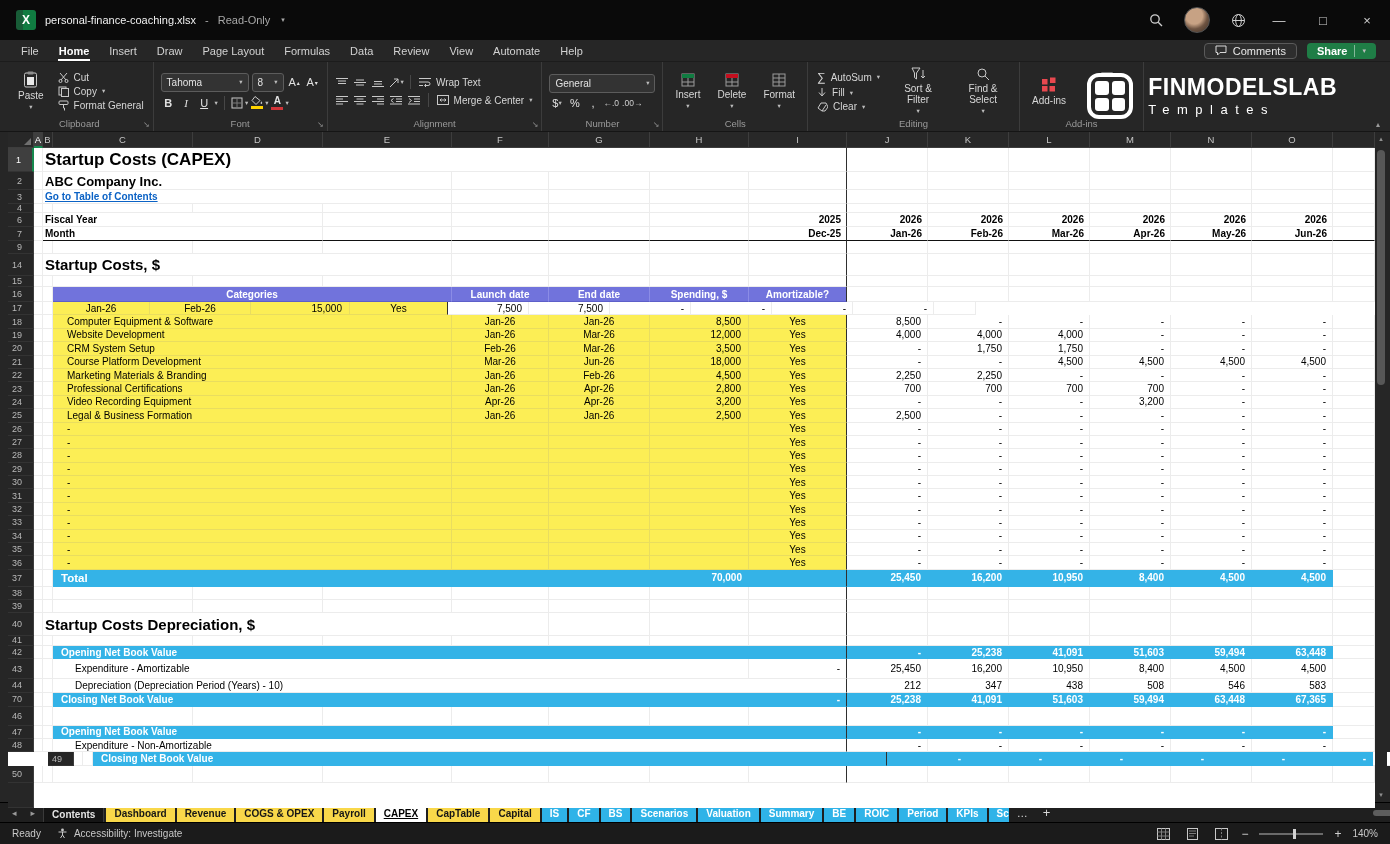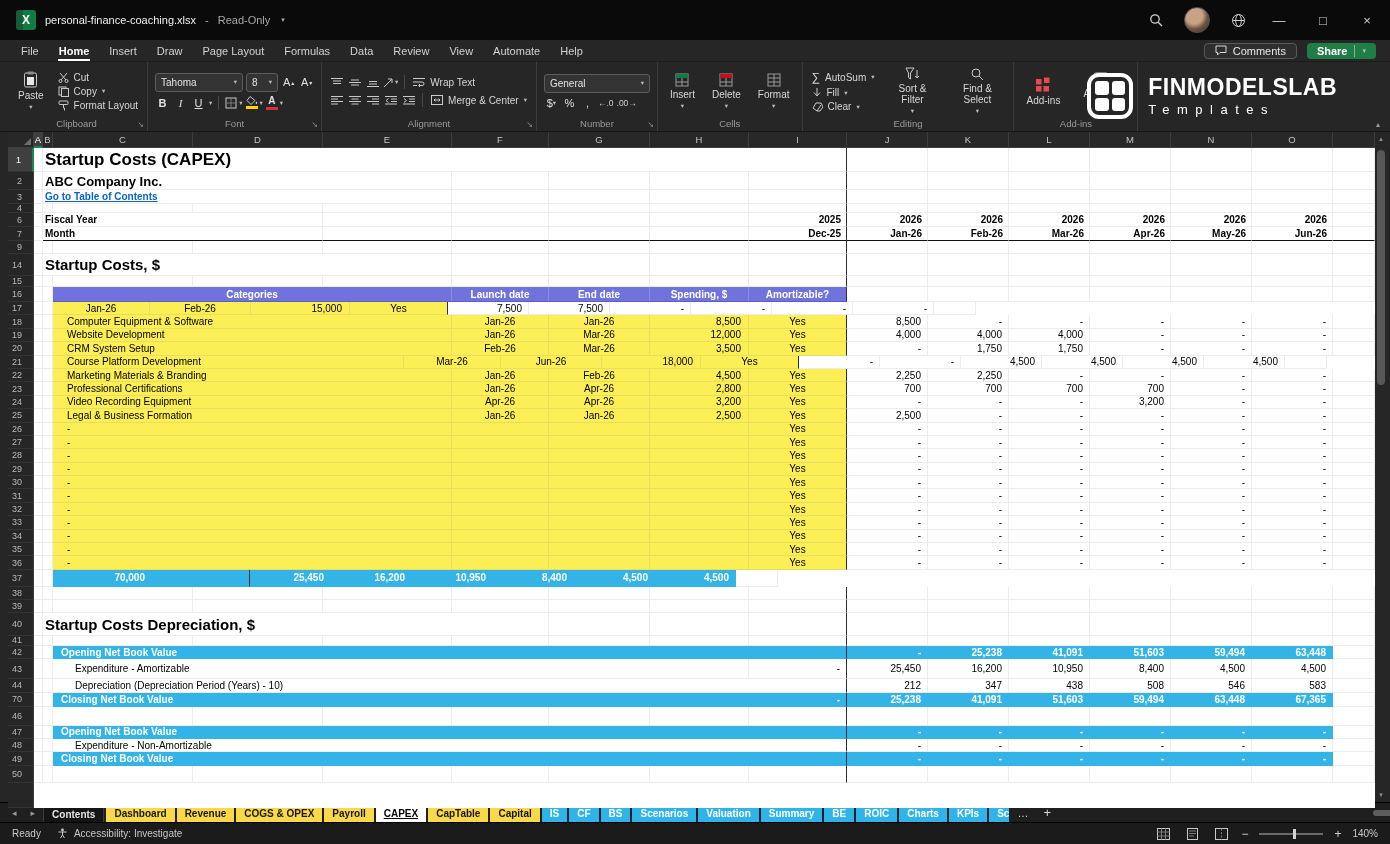--- a/index.html
+++ b/index.html
@@ -218,21 +218,21 @@
                 <rect x="3.5" y="2.5" width="7" height="8" fill="#2b2b2b" stroke="#c9c9c9"></rect>
               </svg>
             <span>Copy</span>
             <span class="chev">▾</span>
           </div>
           <div class="rsm">
             <svg width="11" height="11" viewBox="0 0 11 11">
                 <rect x="1" y="1" width="9" height="3.5" rx="1" fill="none" stroke="#c9c9c9"></rect>
                 <path d="M5.5 4.5V8h1v2.5" stroke="#c9c9c9" fill="none"></path>
               </svg>
-            <span>Format Layout</span>
+            <span>Format General</span>
           </div>
         </div>
       </div>
       <div class="rg-label">
           <span>Clipboard</span>
         </div>
       <span class="launcher">↘</span>
     </div>
 
     <div class="rgroup">
@@ -760,21 +760,21 @@
             <div class="cell k-num" style="width: 81px;">1,750</div>
             <div class="cell k-num" style="width: 81px;">-</div>
             <div class="cell k-num" style="width: 81px;">-</div>
             <div class="cell k-num" style="width: 81px;">-</div>
             <div class="cell" style="width: 42px;"></div>
           </div>
           <div class="srow" style="height: 13.4px;">
             <div class="rh">21</div>
             <div class="cell" style="width: 9px;"></div>
             <div class="cell" style="width: 10px;"></div>
-            <div class="cell k-yl" style="width: 351px;">Course Platform Development</div>
+            <div class="cell k-yl" style="width: 399px;">Course Platform Development</div>
             <div class="cell k-yc" style="width: 97px;">Mar-26</div>
             <div class="cell k-yc" style="width: 101px;">Jun-26</div>
             <div class="cell k-ynum" style="width: 99px;">18,000</div>
             <div class="cell k-yc fz" style="width: 98px;">Yes</div>
             <div class="cell k-num" style="width: 81px;">-</div>
             <div class="cell k-num" style="width: 81px;">-</div>
             <div class="cell k-num" style="width: 81px;">4,500</div>
             <div class="cell k-num" style="width: 81px;">4,500</div>
             <div class="cell k-num" style="width: 81px;">4,500</div>
             <div class="cell k-num" style="width: 81px;">4,500</div>
@@ -1032,20 +1032,21 @@
             <div class="cell k-num" style="width: 81px;">-</div>
             <div class="cell k-num" style="width: 81px;">-</div>
             <div class="cell k-num" style="width: 81px;">-</div>
             <div class="cell k-num" style="width: 81px;">-</div>
             <div class="cell" style="width: 42px;"></div>
           </div>
           <div class="srow" style="height: 17px;">
             <div class="rh">37</div>
             <div class="cell" style="width: 9px;"></div>
             <div class="cell" style="width: 10px;"></div>
+            <div class="cell k-totl" style="width: 597px;">Total</div>
             <div class="cell k-totn" style="width: 99px;">70,000</div>
             <div class="cell k-tot0 fz" style="width: 98px;"></div>
             <div class="cell k-totn" style="width: 81px;">25,450</div>
             <div class="cell k-totn" style="width: 81px;">16,200</div>
             <div class="cell k-totn" style="width: 81px;">10,950</div>
             <div class="cell k-totn" style="width: 81px;">8,400</div>
             <div class="cell k-totn" style="width: 81px;">4,500</div>
             <div class="cell k-totn" style="width: 81px;">4,500</div>
             <div class="cell" style="width: 42px;"></div>
           </div>
@@ -1213,21 +1214,21 @@
             <div class="cell" style="width: 10px;"></div>
             <div class="cell k-ind fz" style="width: 794px;">Expenditure - Non-Amortizable</div>
             <div class="cell k-num" style="width: 81px;">-</div>
             <div class="cell k-num" style="width: 81px;">-</div>
             <div class="cell k-num" style="width: 81px;">-</div>
             <div class="cell k-num" style="width: 81px;">-</div>
             <div class="cell k-num" style="width: 81px;">-</div>
             <div class="cell k-num" style="width: 81px;">-</div>
             <div class="cell" style="width: 42px;"></div>
           </div>
-          <div class="srow" style="height: 14px;">
+          <div class="srow" style="height: 14px; margin-left: 40px;">
             <div class="rh">49</div>
             <div class="cell" style="width: 9px;"></div>
             <div class="cell" style="width: 10px;"></div>
             <div class="cell k-bandl fz" style="width: 794px;">Closing Net Book Value</div>
             <div class="cell k-bandn" style="width: 81px;">-</div>
             <div class="cell k-bandn" style="width: 81px;">-</div>
             <div class="cell k-bandn" style="width: 81px;">-</div>
             <div class="cell k-bandn" style="width: 81px;">-</div>
             <div class="cell k-bandn" style="width: 81px;">-</div>
             <div class="cell k-bandn" style="width: 81px;">-</div>
@@ -1278,21 +1279,21 @@
         <div class="tab yellow">CapTable</div>
         <div class="tab yellow">Capital</div>
         <div class="tab blue">IS</div>
         <div class="tab blue">CF</div>
         <div class="tab blue">BS</div>
         <div class="tab blue">Scenarios</div>
         <div class="tab blue">Valuation</div>
         <div class="tab blue">Summary</div>
         <div class="tab blue">BE</div>
         <div class="tab blue">ROIC</div>
-        <div class="tab blue">Charts</div>
+        <div class="tab blue">Period</div>
         <div class="tab blue">KPIs</div>
         <div class="tab blue clip">Sc</div>
       </div>
     <span class="tmore">…</span>
     <span class="tadd">+</span>
     <div class="tbar-right">
       <div class="hscroll">
           <div class="hthumb"></div>
         </div>
       <span class="tnav">◂</span>

